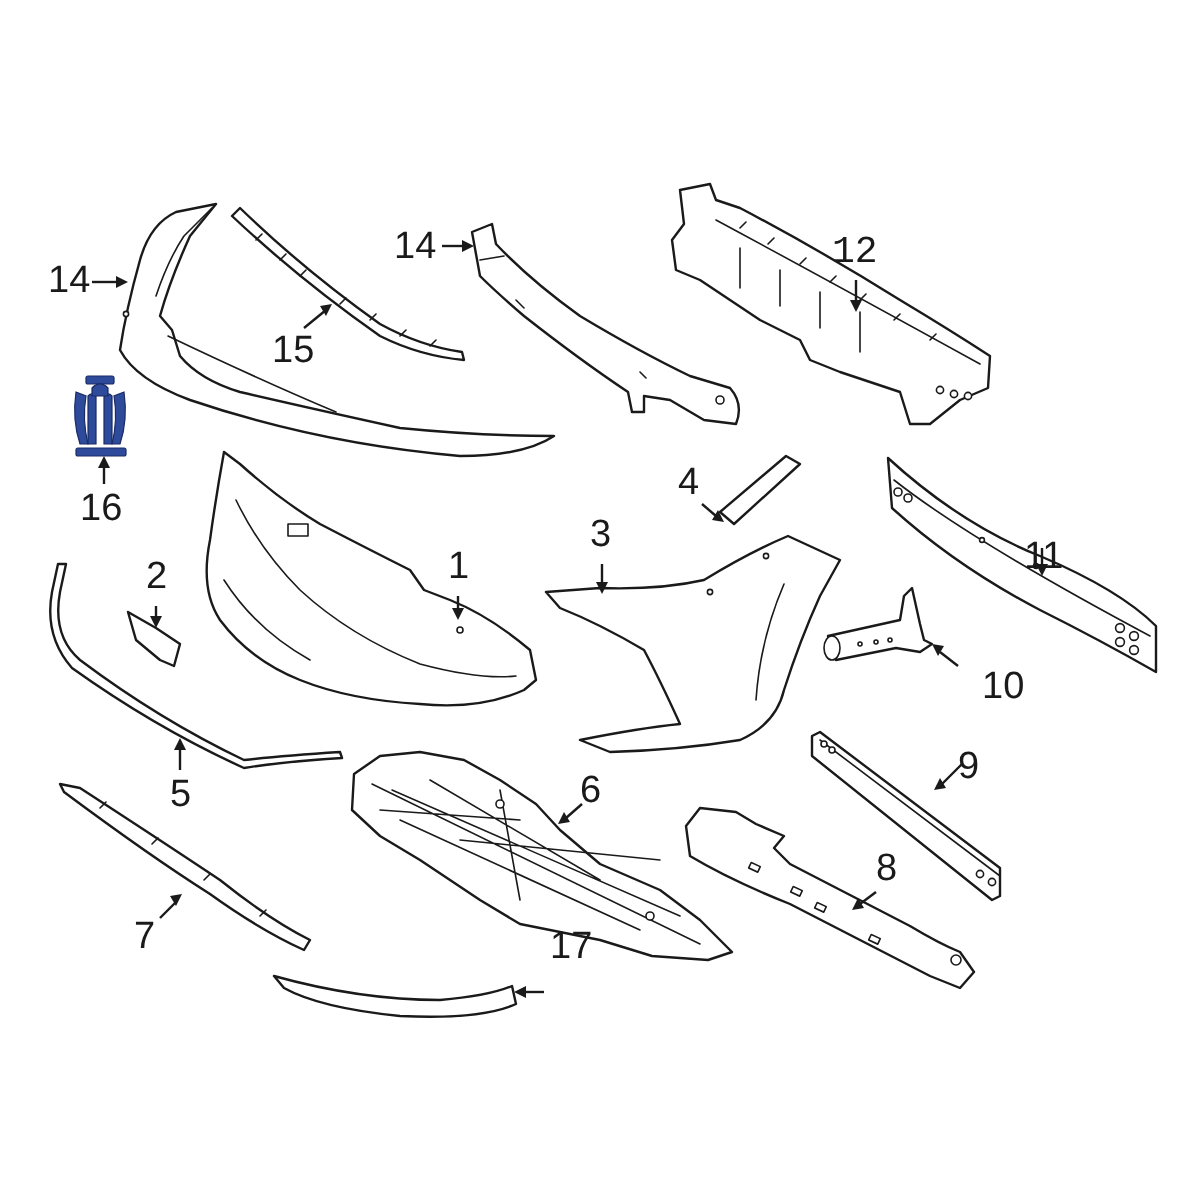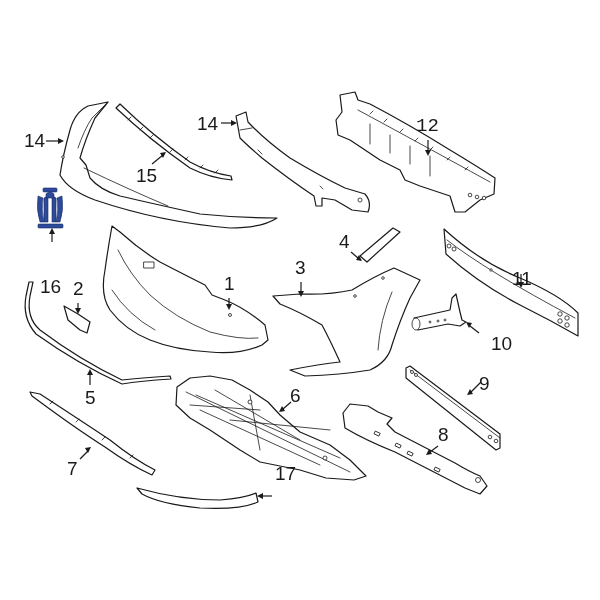--- a/index.html
+++ b/index.html
@@ -189,21 +189,21 @@
 
     <path class="leader" d="M272,496 L262,496"></path>
       <path class="arrow" d="M257,496 l6,-3 l0,6 z"></path>
   </g>
 </svg>
 
 <div class="callout" style="left:24px;top:131px;">14</div>
 <div class="callout" style="left:136px;top:166px;text-align:center;">15</div>
 <div class="callout" style="left:197px;top:114px;">14</div>
 <div class="callout" style="left:416px;top:117px;font-family:Liberation Mono, monospace;">12</div>
-<div class="callout" style="left:40px;top:245px;margin-top:32px;">16</div>
+<div class="callout" style="left:40px;top:245px;">16</div>
 <div class="callout" style="left:339px;top:232px;">4</div>
 <div class="callout" style="left:295px;top:258px;">3</div>
 <div class="callout" style="left:512px;top:250px;margin-top:19px;">11</div>
 <div class="callout" style="left:224px;top:274px;">1</div>
 <div class="callout" style="left:73px;top:279px;">2</div>
 <div class="callout" style="left:479px;top:334px;margin-left:12px;">10</div>
 <div class="callout" style="left:85px;top:388px;">5</div>
 <div class="callout" style="left:479px;top:374px;">9</div>
 <div class="callout" style="left:290px;top:386px;">6</div>
 <div class="callout" style="left:438px;top:425px;">8</div>

